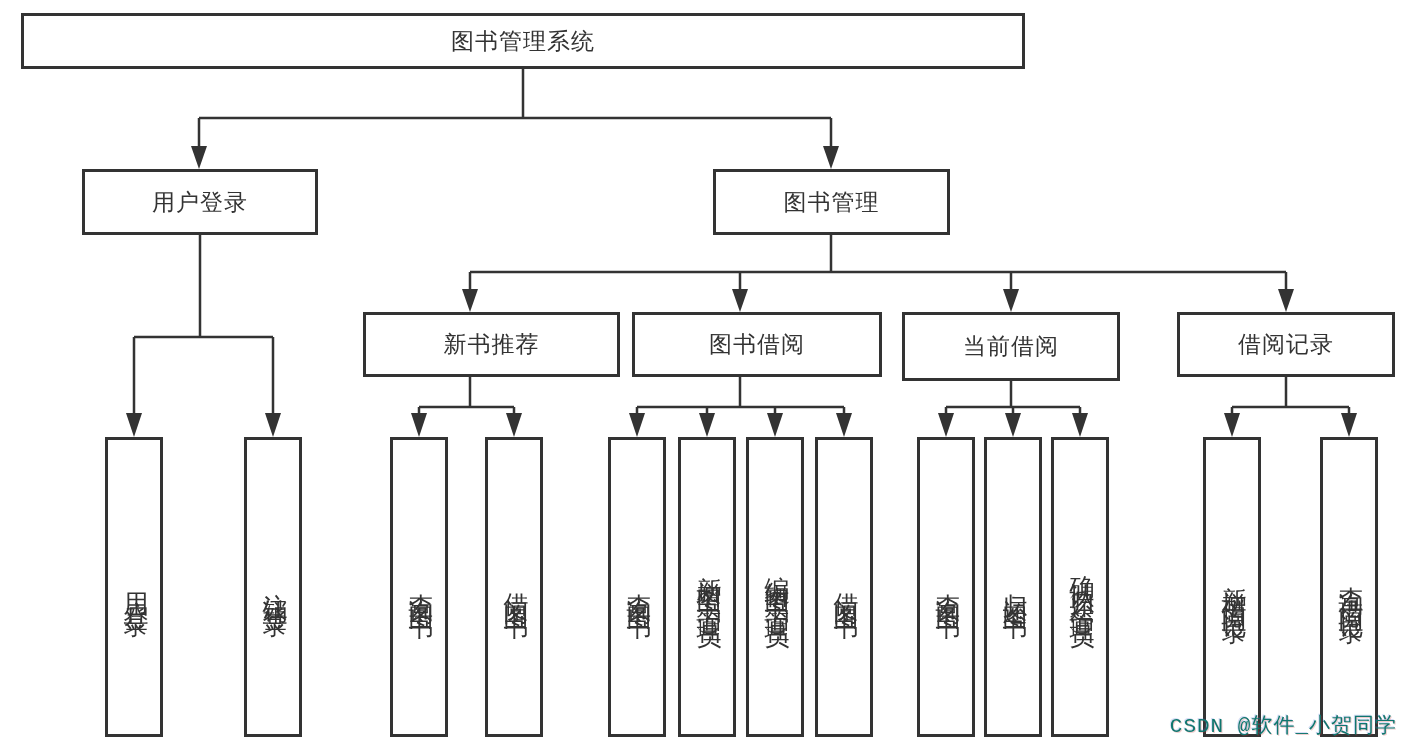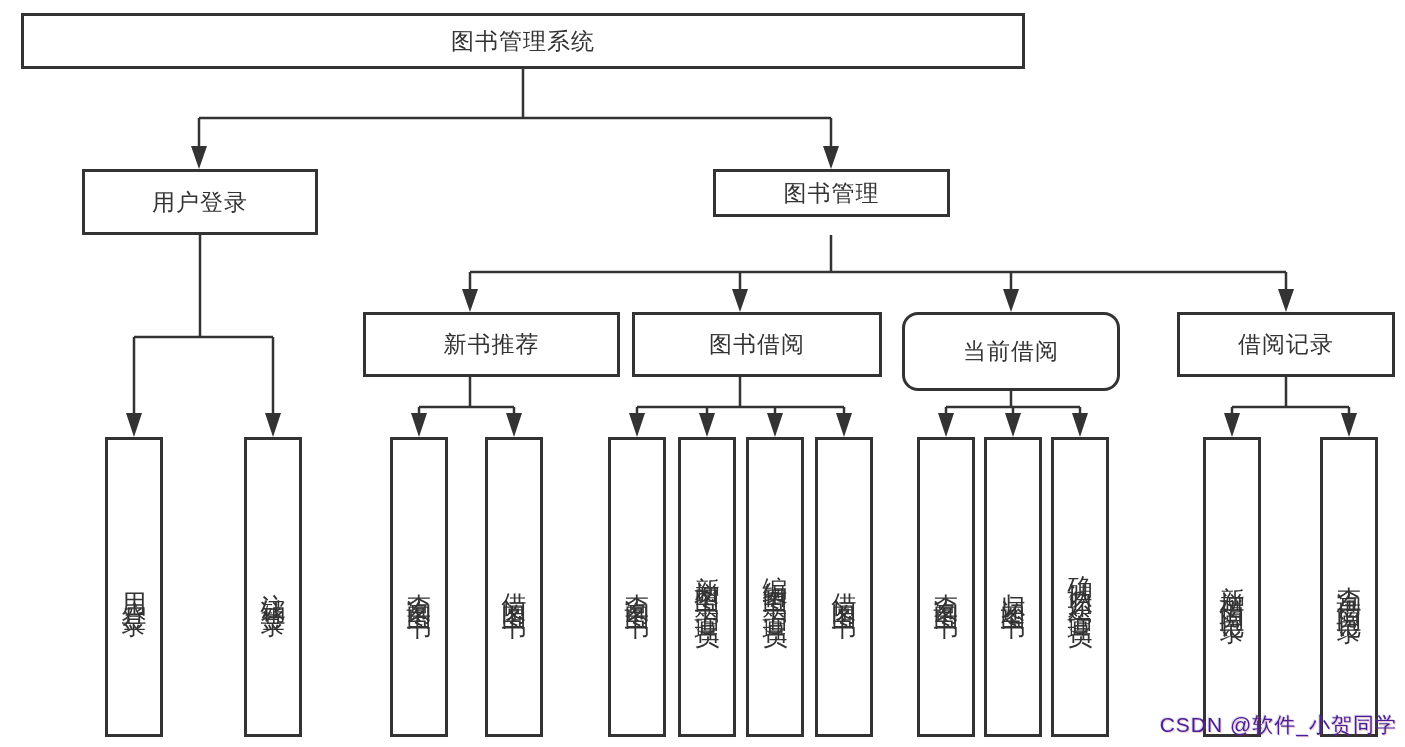--- a/index.html
+++ b/index.html
@@ -1,36 +1,36 @@
 <!DOCTYPE html>
 <html><head>
 <meta charset="utf-8">
 <style>
   html,body{margin:0;padding:0;background:#ffffff;}
   #canvas{
     position:relative;width:1405px;height:747px;background:#ffffff;
-    font-family:Liberation Sans, sans-serif;overflow:hidden;
+    font-family:Liberation Mono, monospace;overflow:hidden;
   }
   #wires{position:absolute;left:0;top:0;z-index:0;}
   #wires path{stroke:#333333;stroke-width:2.5;fill:none;}
   #wires polygon{fill:#333333;stroke:none;}
   .node{
     position:absolute;box-sizing:border-box;background:#ffffff;
     border:3px solid #333333;display:flex;align-items:center;justify-content:center;
     color:#333333;z-index:1;
   }
   .hnode{font-size:23px;letter-spacing:1px;white-space:nowrap;}
   .leaf{font-size:25px;}
   .leaf .vtxt{
     writing-mode:vertical-rl;text-orientation:mixed;letter-spacing:7px;
     line-height:1;color:#333333;
   }
   #watermark{
     position:absolute;right:8px;top:711px;z-index:3;
-    font-size:21px;letter-spacing:1px;color:#4c1d95;white-space:nowrap;
+    font-size:21px;letter-spacing:1px;color:#0f766e;white-space:nowrap;
     text-shadow:1px 1px 0 rgba(200,60,60,0.25),-1px -1px 0 rgba(90,120,220,0.25);
     margin-left:32px;
   }
 </style>
 </head>
 <body>
 
 <div id="canvas">
 
   <svg id="wires" width="1405" height="747" viewBox="0 0 1405 747">
@@ -76,31 +76,31 @@
     </g>
   </svg>
 
   <div class="node hnode" style="left:21px;top:13px;width:1004px;height:56px;">
     <span>图书管理系统</span>
   </div>
 
   <div class="node hnode" style="left:82px;top:169px;width:236px;height:66px;">
     <span>用户登录</span>
   </div>
-  <div class="node hnode" style="left:713px;top:169px;width:237px;height:48px;justify-content:center;">
+  <div class="node hnode" style="left:713px;top:169px;width:237px;height:66px;justify-content:center;">
     <span>图书管理</span>
   </div>
 
   <div class="node hnode" style="left:363px;top:312px;width:257px;height:65px;">
     <span>新书推荐</span>
   </div>
   <div class="node hnode" style="left:632px;top:312px;width:250px;height:65px;">
     <span>图书借阅</span>
   </div>
-  <div class="node hnode" style="left:902px;top:312px;width:218px;height:79px;border-radius:16px;">
+  <div class="node hnode" style="left:902px;top:312px;width:218px;height:69px;">
     <span>当前借阅</span>
   </div>
   <div class="node hnode" style="left:1177px;top:312px;width:218px;height:65px;">
     <span>借阅记录</span>
   </div>
 
   <div class="node leaf" style="left:105px;top:437px;width:58px;height:300px;">
     <span class="vtxt">用户登录</span>
   </div>
   <div class="node leaf" style="left:244px;top:437px;width:58px;height:300px;">

